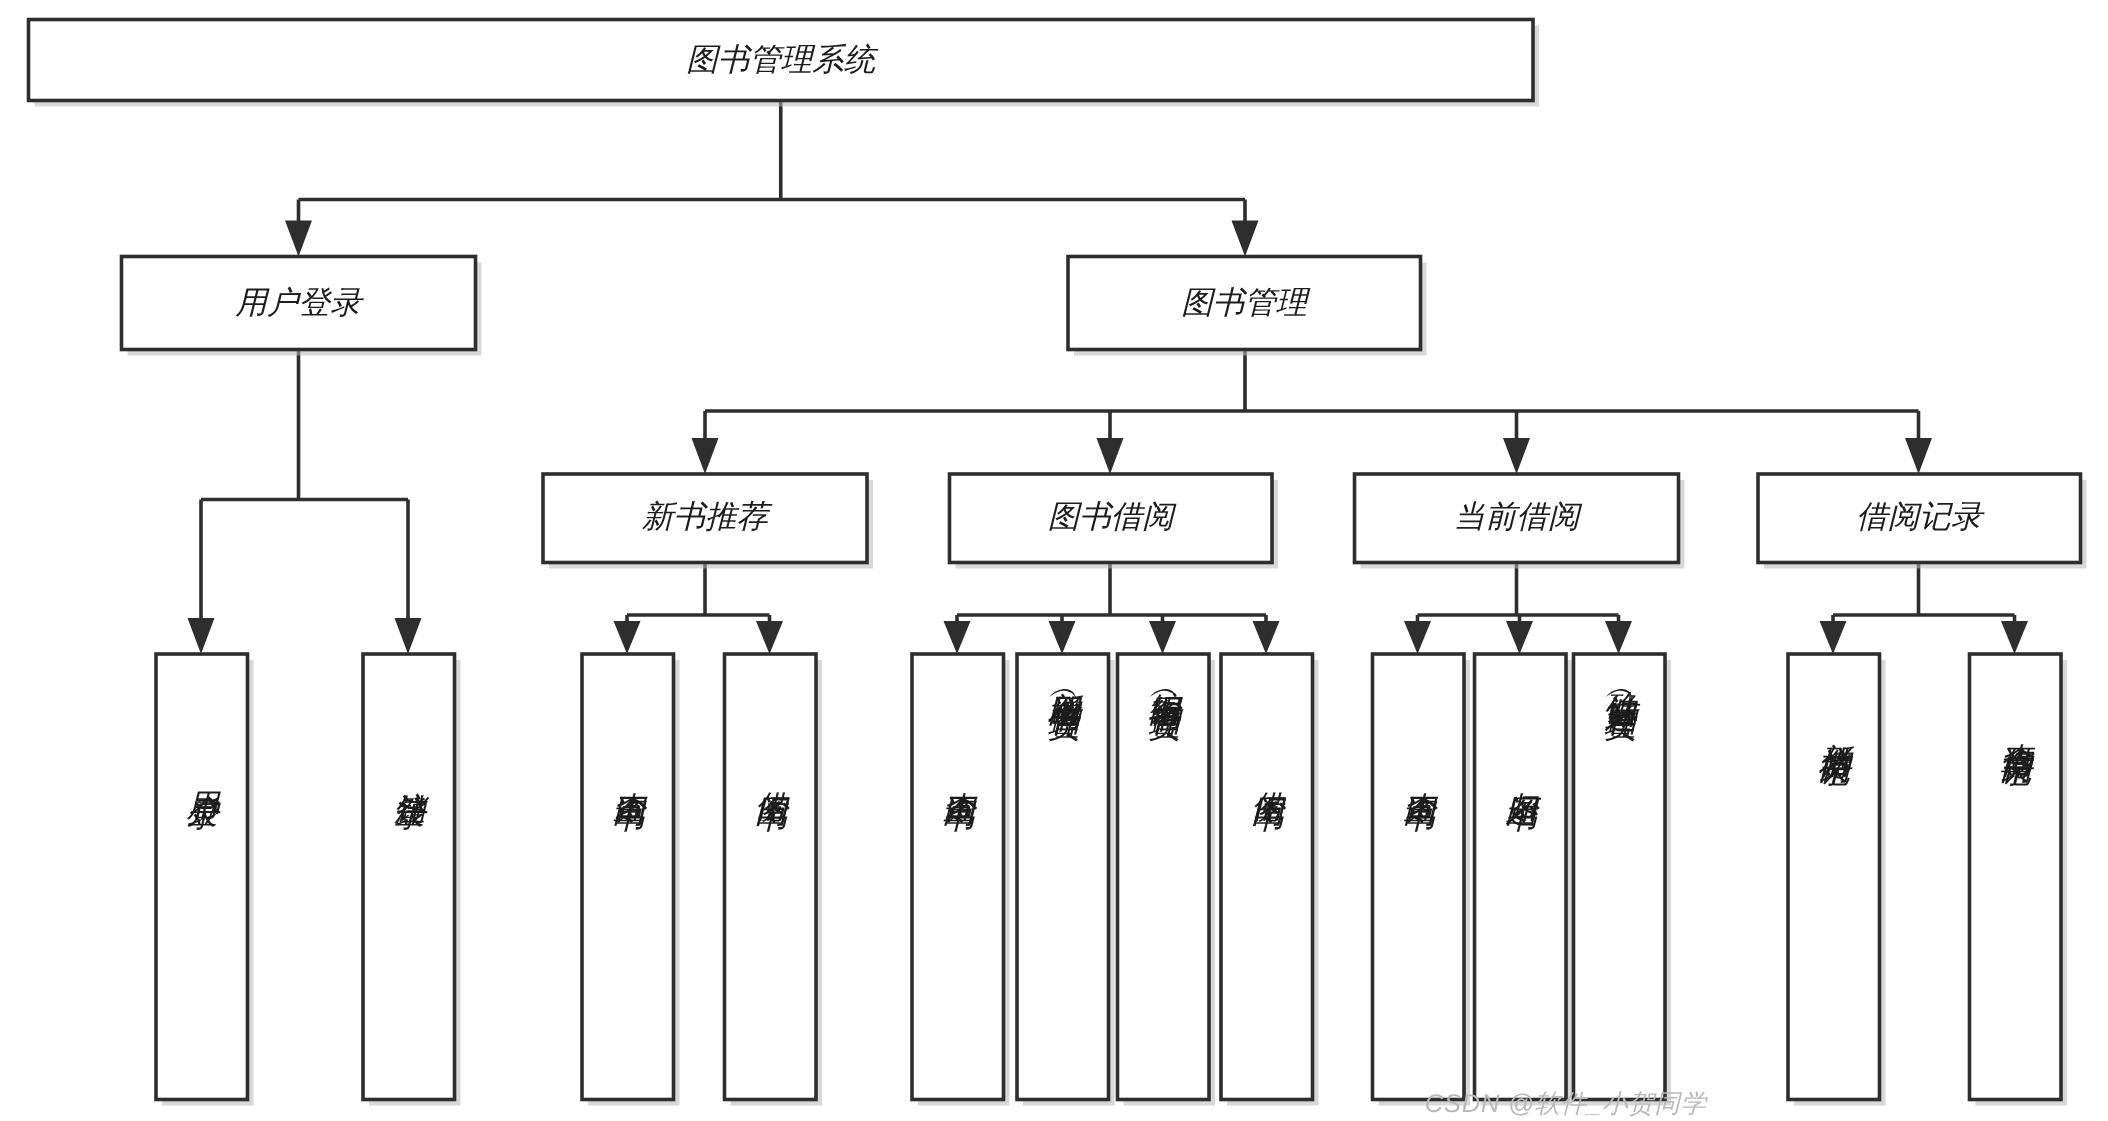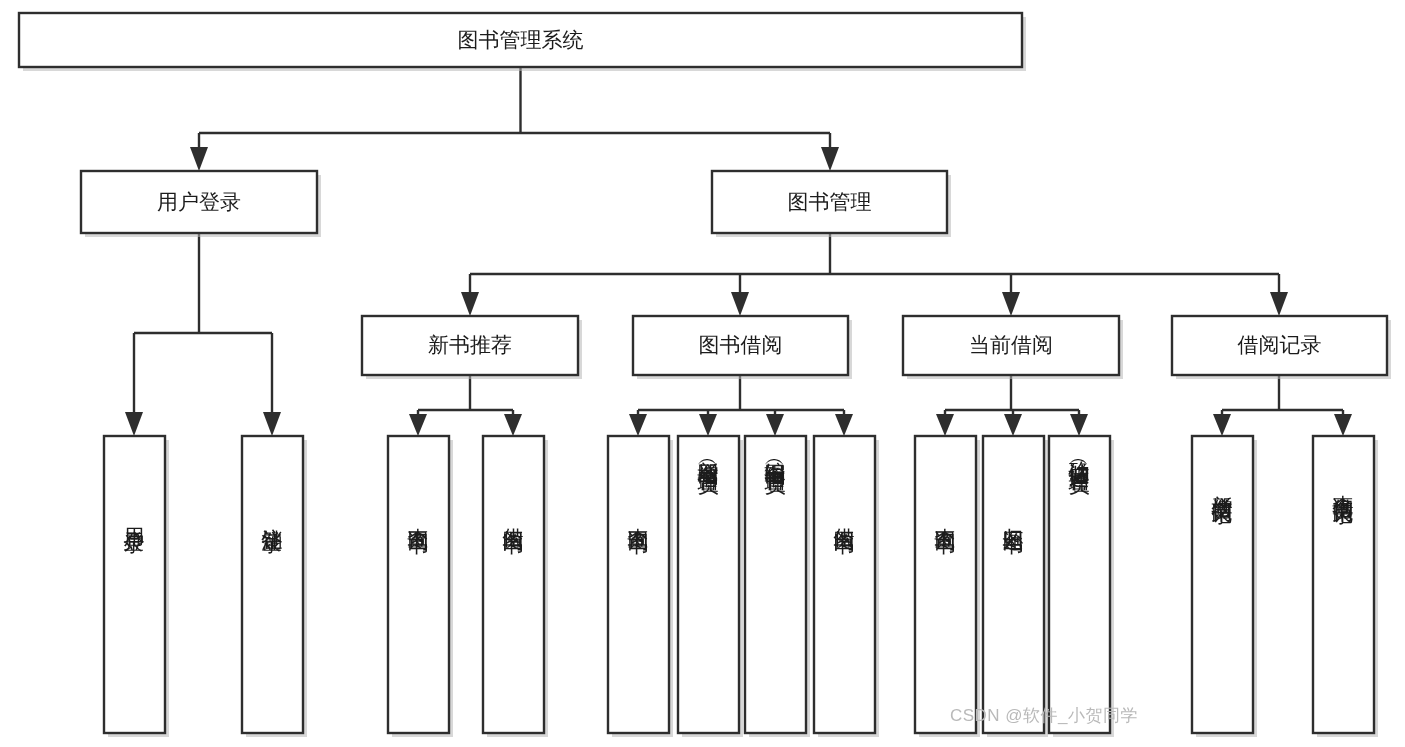--- a/index.html
+++ b/index.html
@@ -11,20 +11,21 @@
     width: 1405px;
     height: 747px;
     font-family: "Liberation Sans", "DejaVu Sans", sans-serif;
     overflow: hidden;
     position: relative;
   }
   #diagram-root {
     position: relative;
     width: 1150px;
     height: 747px;
+    font-style: italic;
   }
   svg.flow {
     position: absolute;
     left: 0;
     top: 0;
     width: 1405px;
     height: 747px;
     display: block;
   }
   .node-box {
@@ -67,21 +68,21 @@
     writing-mode: vertical-rl;
     text-orientation: upright;
     letter-spacing: 2px;
     line-height: 1;
     white-space: nowrap;
     text-align: center;
   }
   .watermark {
     position: absolute;
     right: 12px;
-    bottom: 20px;
+    bottom: 0;
     font-family: "Liberation Sans", "DejaVu Sans", sans-serif;
     font-size: 17px;
     color: #b9b9b9;
     letter-spacing: 0.5px;
     white-space: nowrap;
     pointer-events: none;
   }
 </style>
 </head>
 <body>

